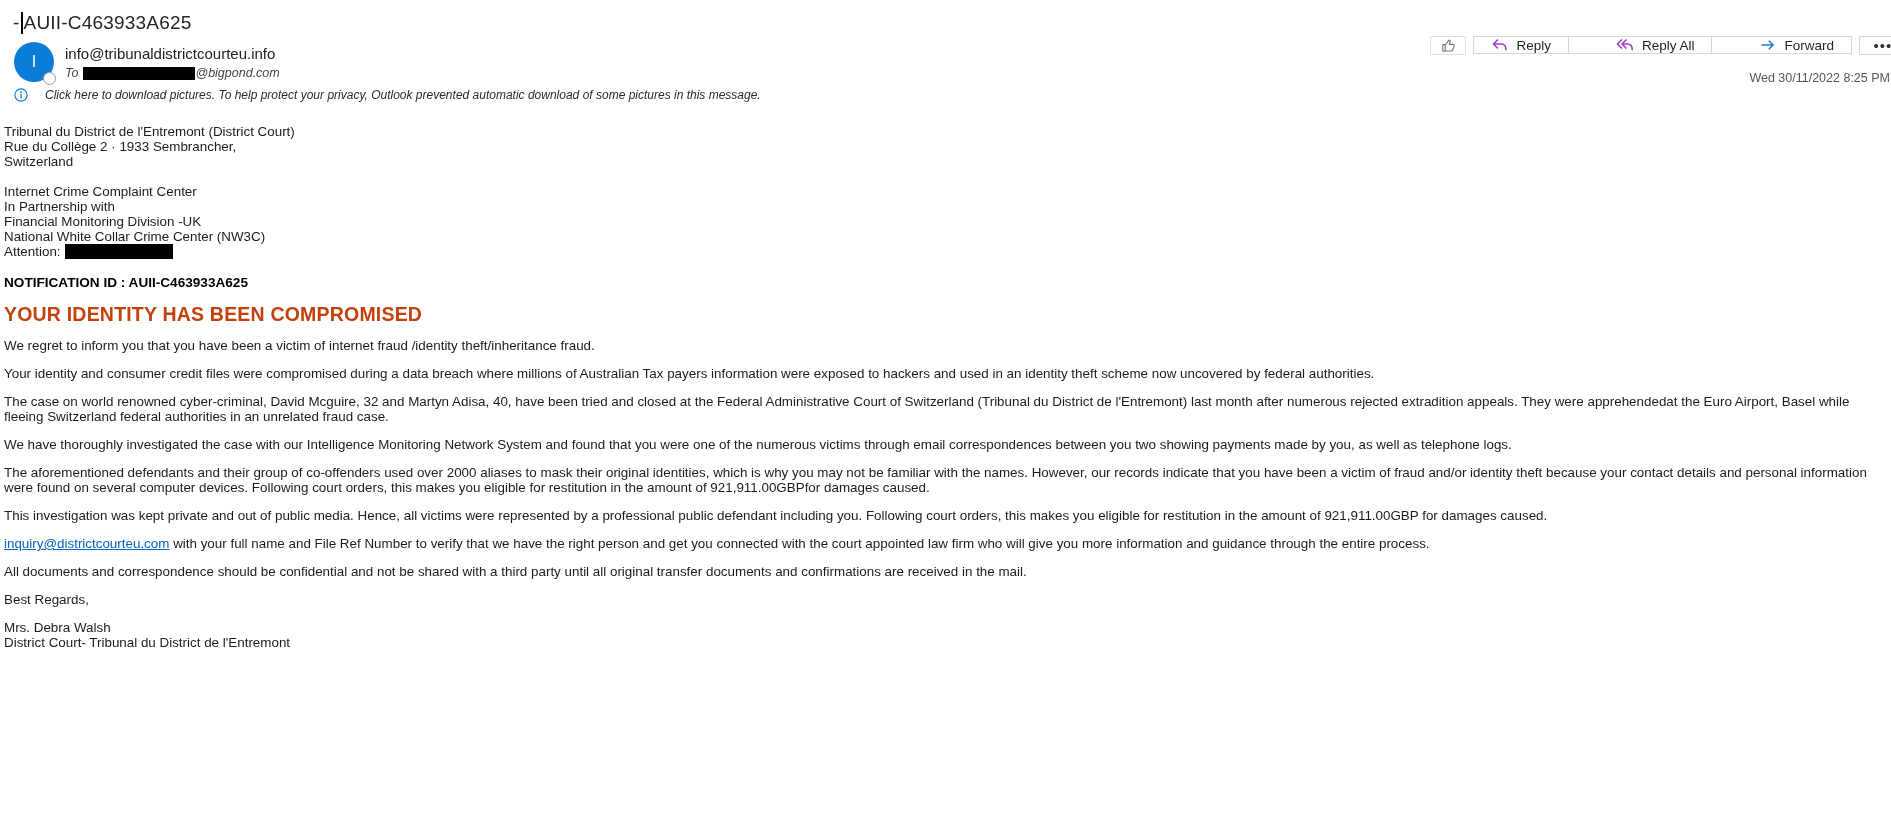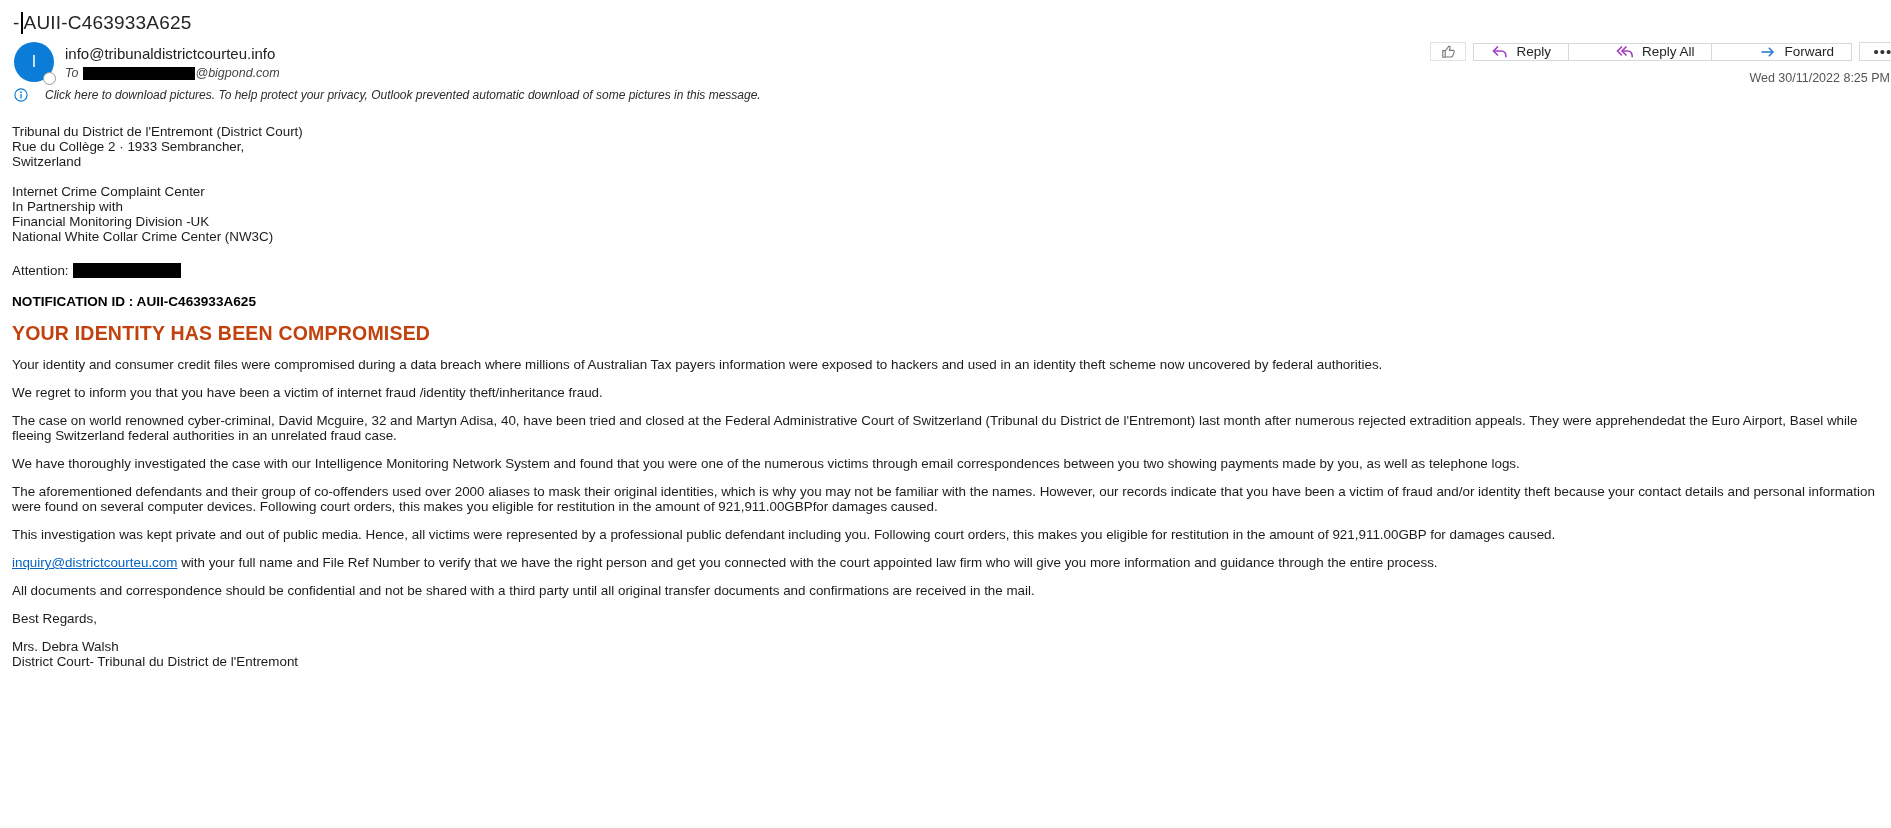--- a/index.html
+++ b/index.html
@@ -19,39 +19,39 @@
   .presence { position:absolute; right:-2px; bottom:-3px; width:13px; height:13px; border-radius:50%;
     background:#fff; border:1.5px solid #9a9a9a; }
   .sender-block { margin-left:11px; padding-top:3px; }
   .sender-email { font-size:15px; color:#212121; }
   .to-line { margin-top:4px; font-size:12.5px; color:#444; display:flex; align-items:center;font-style:italic; }
   .to-label { margin-right:5px; }
   .redact { display:inline-block; background:#000; }
   .redact-recipient { width:112px; height:13px; }
   .redact-attention { width:108px; height:15px; margin-left:4px; vertical-align:text-bottom; }
   
-  .actions { position:absolute; top:36px; right:0; display:flex; align-items:center; height:31px; }
+  .actions { position:absolute; top:36px; right:0; display:flex; align-items:flex-start; height:31px; }
   .btn { background:#fff; display:flex; align-items:center; justify-content:center; cursor:pointer;
     font-size:13.5px; color:#252525; }
   .btn svg { flex:0 0 auto; }
   .btn-like { width:36px; border:1px solid #e1e1e1; margin-right:7px; }
   .btn-group { display:flex; border:1px solid #d8d8d8; }
   .btn-group .btn { padding:0 17px; gap:8px; }
   .btn-group .btn + .btn { border-left:1px solid #d8d8d8;padding-left:47px; }
   .btn-more { width:48px; border:1px solid #d8d8d8; margin-left:7px; margin-right:-16px;
     font-size:15px; letter-spacing:1px; color:#333; }
   .timestamp { position:absolute; top:71px; right:1px; font-size:12.5px; color:#555; white-space:nowrap; }
   
   .info-bar { position:absolute; left:14px; top:88px; display:flex; align-items:center; gap:17px;
     font-size:12px; color:#2b2b2b; cursor:pointer;font-style:italic; }
   
-  .mail-body { position:absolute; left:12px; top:110px; right:5px; font-size:13.4px; line-height:15px; color:#1c1c1c; }
+  .mail-body { position:absolute; left:4px; top:110px; right:5px; font-size:13.4px; line-height:15px; color:#1c1c1c; }
   .block { margin-top:14px; }
   .para { margin-top:13px; margin-bottom:13px; }
-  .attention-line { margin-top:19px; display:flex; align-items:center; }
+  .attention-line { margin-top:0; display:flex; align-items:center; }
   .notif-id { margin-top:16px; font-weight:bold; font-size:13.6px; color:#000; }
   .headline { margin-top:17px; margin-bottom:16px; font-weight:bold; font-size:19.5px; color:#c2410c; letter-spacing:.2px; }
   a.mail-link { color:#0563c1; text-decoration:underline; }
   .sig { margin-top:13px; }
 </style>
 </head>
 <body>
 
 <div class="screen">
 
@@ -139,22 +139,22 @@
 
     <div class="attention-line">
       <span>Attention:</span>
       <span class="redact redact-attention"></span>
     </div>
 
     <div class="notif-id">NOTIFICATION ID : AUII-C463933A625</div>
 
     <div class="headline">YOUR IDENTITY HAS BEEN COMPROMISED</div>
 
+    <div class="para">We regret to inform you that you have been a victim of internet fraud /identity theft/inheritance fraud.</div>
     <div class="para">Your identity and consumer credit files were compromised during a data breach where millions of Australian Tax payers information were exposed to hackers and used in an identity theft scheme now uncovered by federal authorities.</div>
-    <div class="para">We regret to inform you that you have been a victim of internet fraud /identity theft/inheritance fraud.</div>
     <div class="para">The case on world renowned cyber-criminal, David Mcguire, 32 and Martyn Adisa, 40, have been tried and closed at the Federal Administrative Court of Switzerland (Tribunal du District de l'Entremont) last month after numerous rejected extradition appeals. They were apprehendedat the Euro Airport, Basel while fleeing Switzerland federal authorities in an unrelated fraud case.</div>
     <div class="para">We have thoroughly investigated the case with our Intelligence Monitoring Network System and found that you were one of the numerous victims through email correspondences between you two showing payments made by you, as well as telephone logs.</div>
     <div class="para">The aforementioned defendants and their group of co-offenders used over 2000 aliases to mask their original identities, which is why you may not be familiar with the names. However, our records indicate that you have been a victim of fraud and/or identity theft because your contact details and personal information were found on several computer devices. Following court orders, this makes you eligible for restitution in the amount of 921,911.00GBPfor damages caused.</div>
     <div class="para">This investigation was kept private and out of public media. Hence, all victims were represented by a professional public defendant including you. Following court orders, this makes you eligible for restitution in the amount of 921,911.00GBP for damages caused.</div>
 
     <div class="para">
       <a class="mail-link" href="#">inquiry@districtcourteu.com</a><span>  with your full name and File Ref Number to verify that we have the right person and get you connected with the court appointed law firm who will give you more information and guidance through the entire process.</span>
     </div>
 
     <div class="para">All documents and correspondence should be confidential and not be shared with a third party until all original transfer documents and confirmations are received in the mail.</div>

